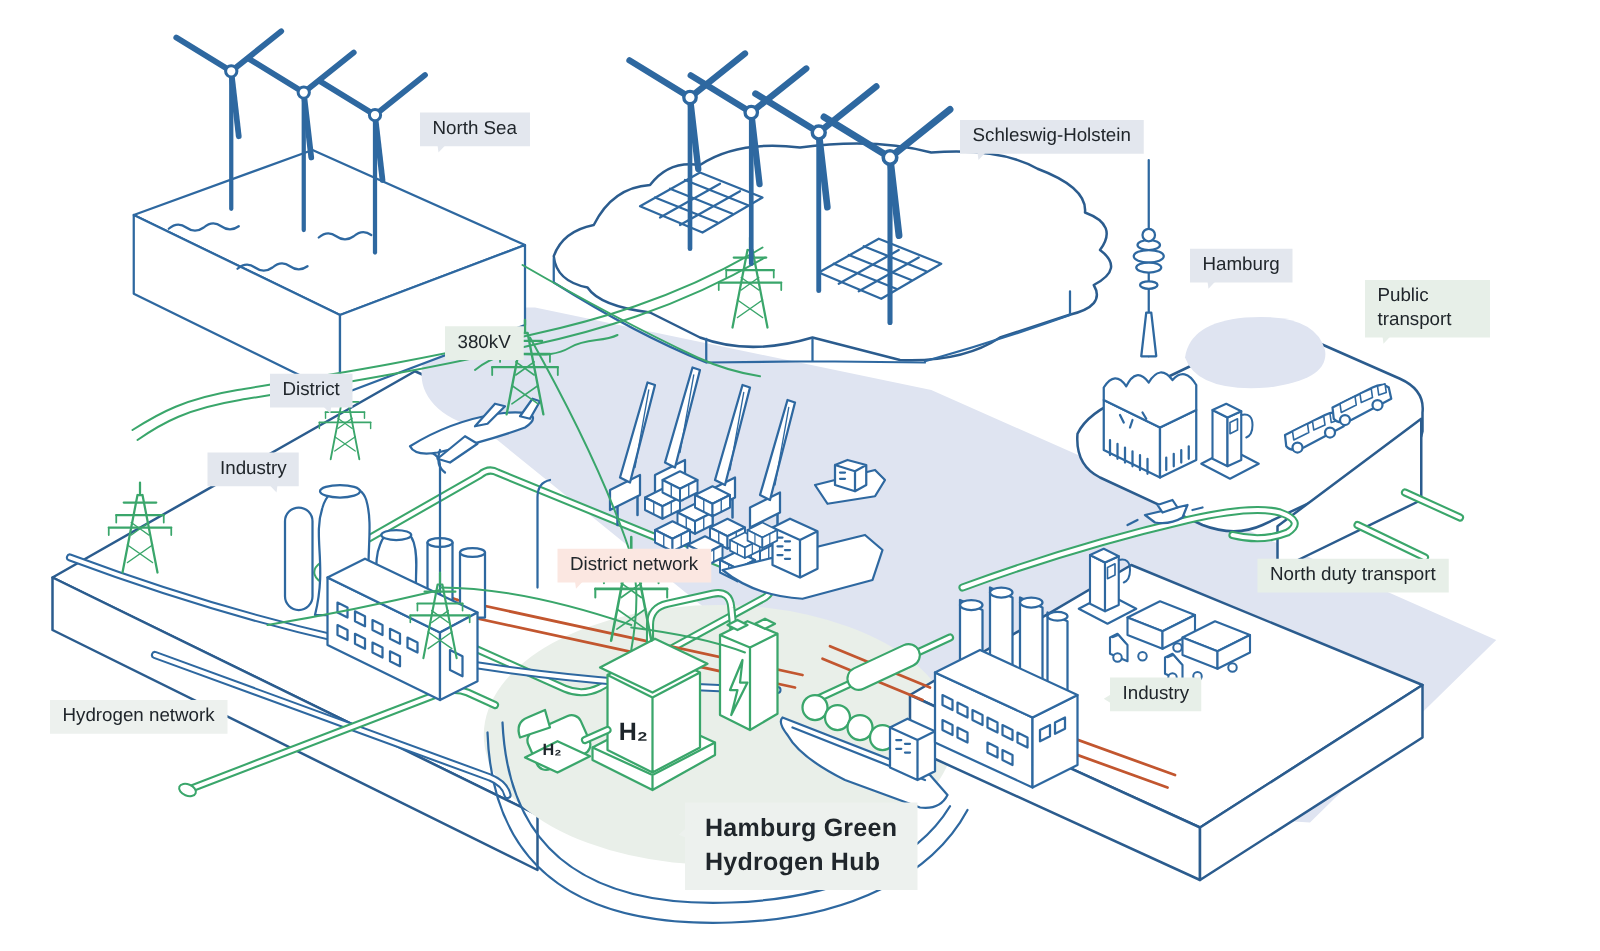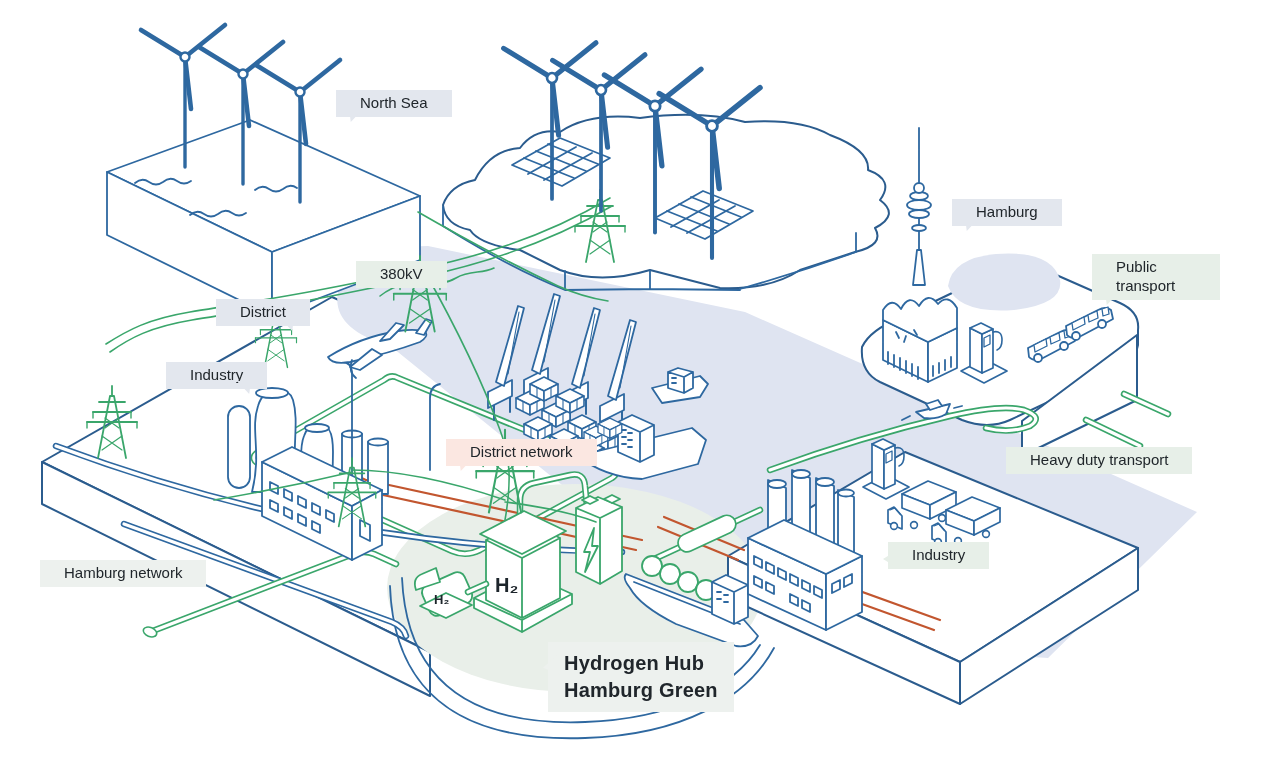--- a/index.html
+++ b/index.html
@@ -16,33 +16,33 @@
   .r  {stroke:#c2562f;fill:none;stroke-width:2.2;stroke-linecap:round;}
   .wat{fill:#dfe4f1;stroke:none;}
   .hub{fill:#e9efe9;stroke:none;}
   .pipe {stroke:#3aa66b;fill:none;stroke-width:6.5;stroke-linecap:round;stroke-linejoin:round;}
   .pipeB{stroke:#2e68a0;fill:none;stroke-width:6.5;stroke-linecap:round;stroke-linejoin:round;}
   .core {stroke:#ffffff;fill:none;stroke-width:3.2;stroke-linecap:round;stroke-linejoin:round;}
   .wire{stroke:#3aa66b;fill:none;stroke-width:1.6;stroke-linecap:round;}
   .h2t {font-family:"Liberation Sans","DejaVu Sans",sans-serif;font-weight:bold;fill:#1d252b;}
 
   
-  .bb{position:absolute;padding:4px 24px;background:var(--bub);color:#20262b;
+  .bb{position:absolute;padding:4px 10px;background:var(--bub);color:#20262b;
       font-size:15px;line-height:1.25;white-space:nowrap;z-index:5;}
   .gray {--bub:#e3e7ee;}
   .green{--bub:#e7efe8;}
   .pink {--bub:#fbe7e1;}
   .pale {--bub:#edf1ee;}
   .t-bl::after{content:"";position:absolute;left:9px;bottom:-12px;width:0;height:0;
       border:7px solid transparent;border-top:13px solid var(--bub);transform:skewX(-22deg);}
   .t-br::after{content:"";position:absolute;right:12px;bottom:-12px;width:0;height:0;
       border:7px solid transparent;border-top:13px solid var(--bub);transform:skewX(22deg);}
   .t-l::after{content:"";position:absolute;left:-13px;top:9px;width:0;height:0;
       border:8px solid transparent;border-right:13px solid var(--bub);}
-  .wrap{white-space:normal;width:80px;margin-top:30px;}
+  .wrap{white-space:normal;width:80px;}
   .hubl{font-weight:bold;font-size:20px;line-height:1.35;padding:8px 16px;letter-spacing:.2px;}
   .hubl::after{content:"";position:absolute;left:-16px;top:14px;width:0;height:0;
       border:11px solid transparent;border-right:17px solid var(--bub);transform:skewY(-14deg);}
 </style>
 </head>
 <body>
 
 <div id="stage">
 
 <svg id="scene" width="1280" height="761" viewBox="0 0 1280 761">
@@ -359,27 +359,28 @@
   </g>
   <g class="b">
     <use href="#turbine" transform="translate(552,78) scale(1.1)"></use>
     <use href="#turbine" transform="translate(601,90) scale(1.1)"></use>
     <use href="#turbine" transform="translate(655,106) scale(1.15)"></use>
     <use href="#turbine" transform="translate(712,126) scale(1.2)"></use>
   </g>
 </svg>
 
 <div class="bb gray t-bl" style="left:336px;top:90px"><span>North Sea</span></div>
+<div class="bb gray t-bl" style="left:768px;top:96px"><span>Schleswig-Holstein</span></div>
 <div class="bb gray t-bl" style="left:952px;top:199px"><span>Hamburg</span></div>
 <div class="bb green t-bl wrap" style="left:1092px;top:224px"><span>Public transport</span></div>
 <div class="bb green" style="left:356px;top:261px"><span>380kV</span></div>
 <div class="bb gray t-br" style="left:216px;top:299px"><span>District</span></div>
 <div class="bb gray t-br" style="left:166px;top:362px"><span>Industry</span></div>
 <div class="bb pink t-bl" style="left:446px;top:439px"><span>District network</span></div>
-<div class="bb green" style="left:1006px;top:447px"><span>Heavy duty transport</span></div>
+<div class="bb green" style="left:1006px;top:447px"><span>North duty transport</span></div>
 <div class="bb green t-l" style="left:888px;top:542px"><span>Industry</span></div>
-<div class="bb pale" style="left:40px;top:560px"><span>Hamburg network</span></div>
+<div class="bb pale" style="left:40px;top:560px"><span>Hydrogen network</span></div>
 <div class="bb pale hubl" style="left:548px;top:642px">
+  <div>Hamburg Green</div>
   <div>Hydrogen Hub</div>
-  <div>Hamburg Green</div>
 </div>
 
 </div>
 
 </body></html>

